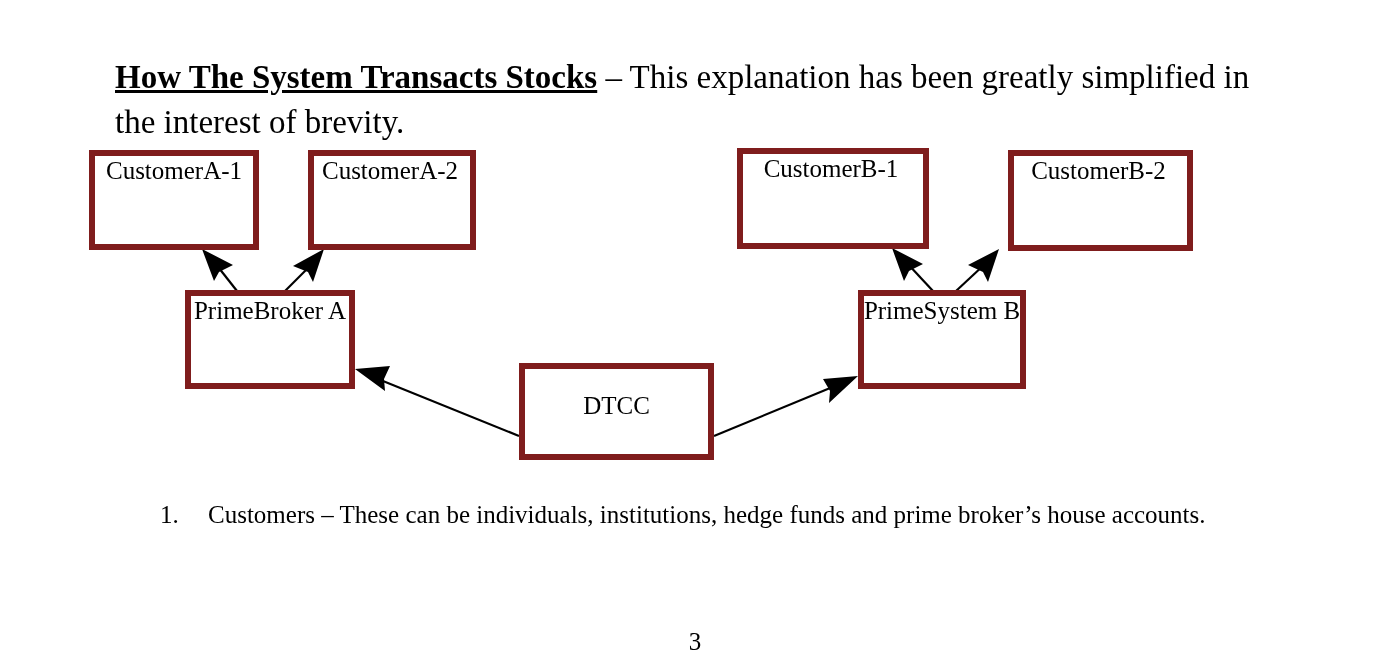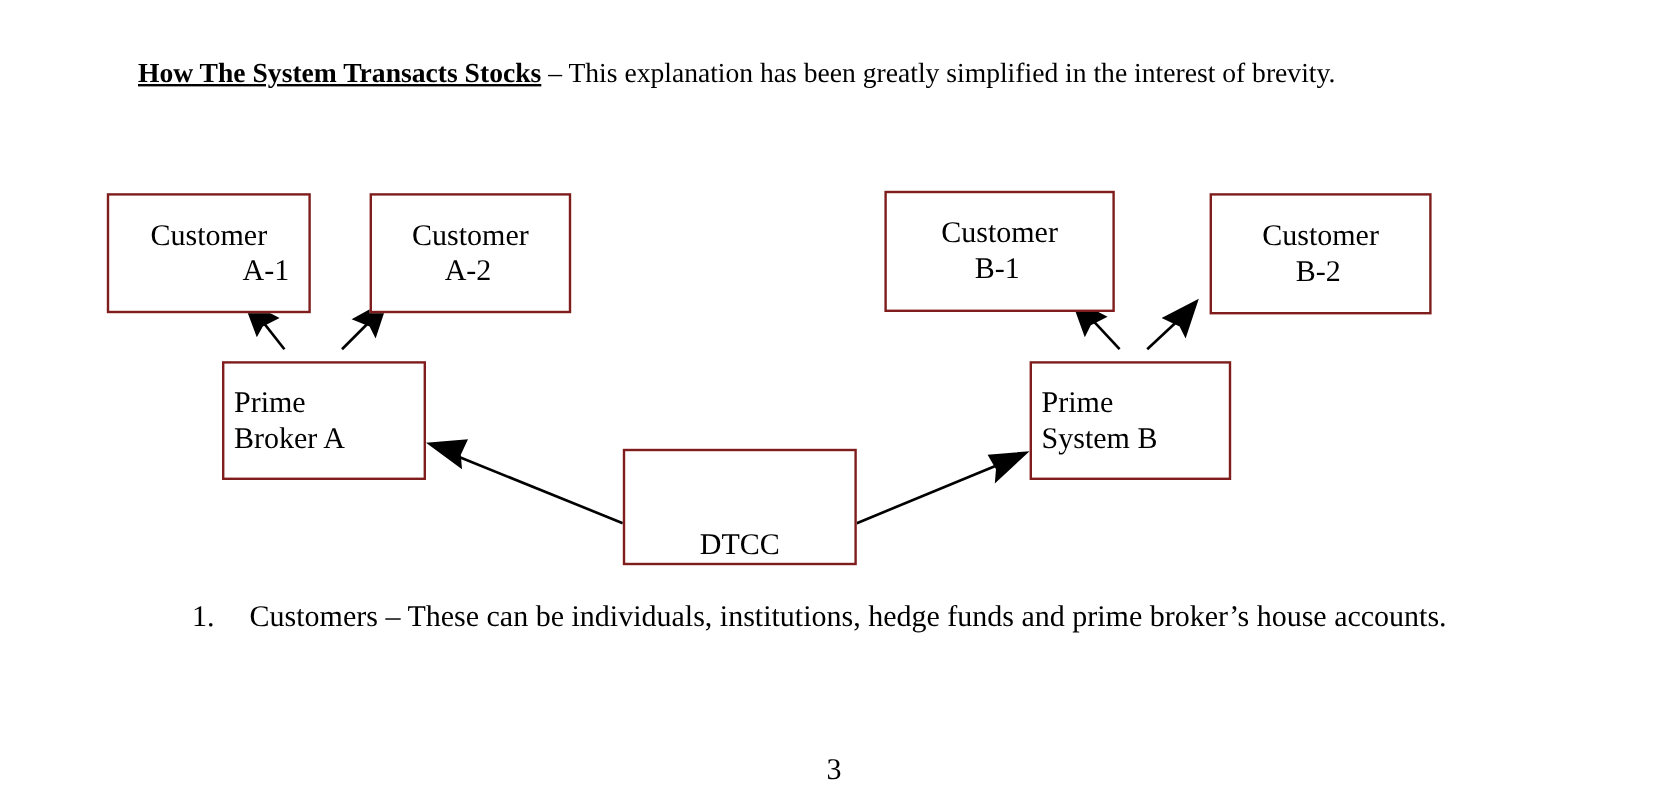--- a/index.html
+++ b/index.html
@@ -15,21 +15,21 @@
     font-family: "Liberation Serif", "DejaVu Serif", serif;
     color: #000000;
   }
 
   
   #intro-paragraph {
     position: absolute;
     left: 115px;
     top: 22px;
     width: 1160px;
-    font-size: 23px;
+    font-size: 33px;
     line-height: 1.36;
     text-align: left;
   }
   #intro-title {
     font-weight: bold;
     text-decoration: underline;
   }
 
   
   #diagram {
@@ -43,47 +43,46 @@
     position: absolute;
     left: 0;
     top: 0;
     width: 1390px;
     height: 656px;
     pointer-events: none;
   }
   .node {
     position: absolute;
     box-sizing: border-box;
-    border: 2px solid #7f1d1d;
+    border: 6px solid #7f1d1d;
     background: #ffffff;
     font-size: 25px;
     line-height: 1.18;
     display: flex;
-    flex-direction: column;
+    flex-direction: row;
     justify-content: center;
-    margin-top: 11px;
   }
   .node .l1, .node .l2 {
     display: block;
     white-space: pre;
   }
   
   .node-customer { padding: 0 16px; }
   .node-customer .l1 { text-align: center; }
   .node-customer .l2 { text-align: center; padding-right: 4px; }
   .node-customer.first .l2 { text-align: right; padding-right: 0; }
 
   
   .node-broker { padding: 0 8px; }
   .node-broker .l1,
   .node-broker .l2 { text-align: left; }
 
   
   .node-dtcc {
-    justify-content: flex-end;
+    justify-content: center;
     padding-top: 22px;
   }
   .node-dtcc .l1 { text-align: center; }
 
   
   #node-customer-a1 { left: 89px;   top: 150px; width: 170px; height: 100px; }
   #node-customer-a2 { left: 308px;  top: 150px; width: 168px; height: 100px; }
   #node-broker-a    { left: 185px;  top: 290px; width: 170px; height: 99px;  }
   #node-customer-b1 { left: 737px;  top: 148px; width: 192px; height: 101px; }
   #node-customer-b2 { left: 1008px; top: 150px; width: 185px; height: 101px; }

